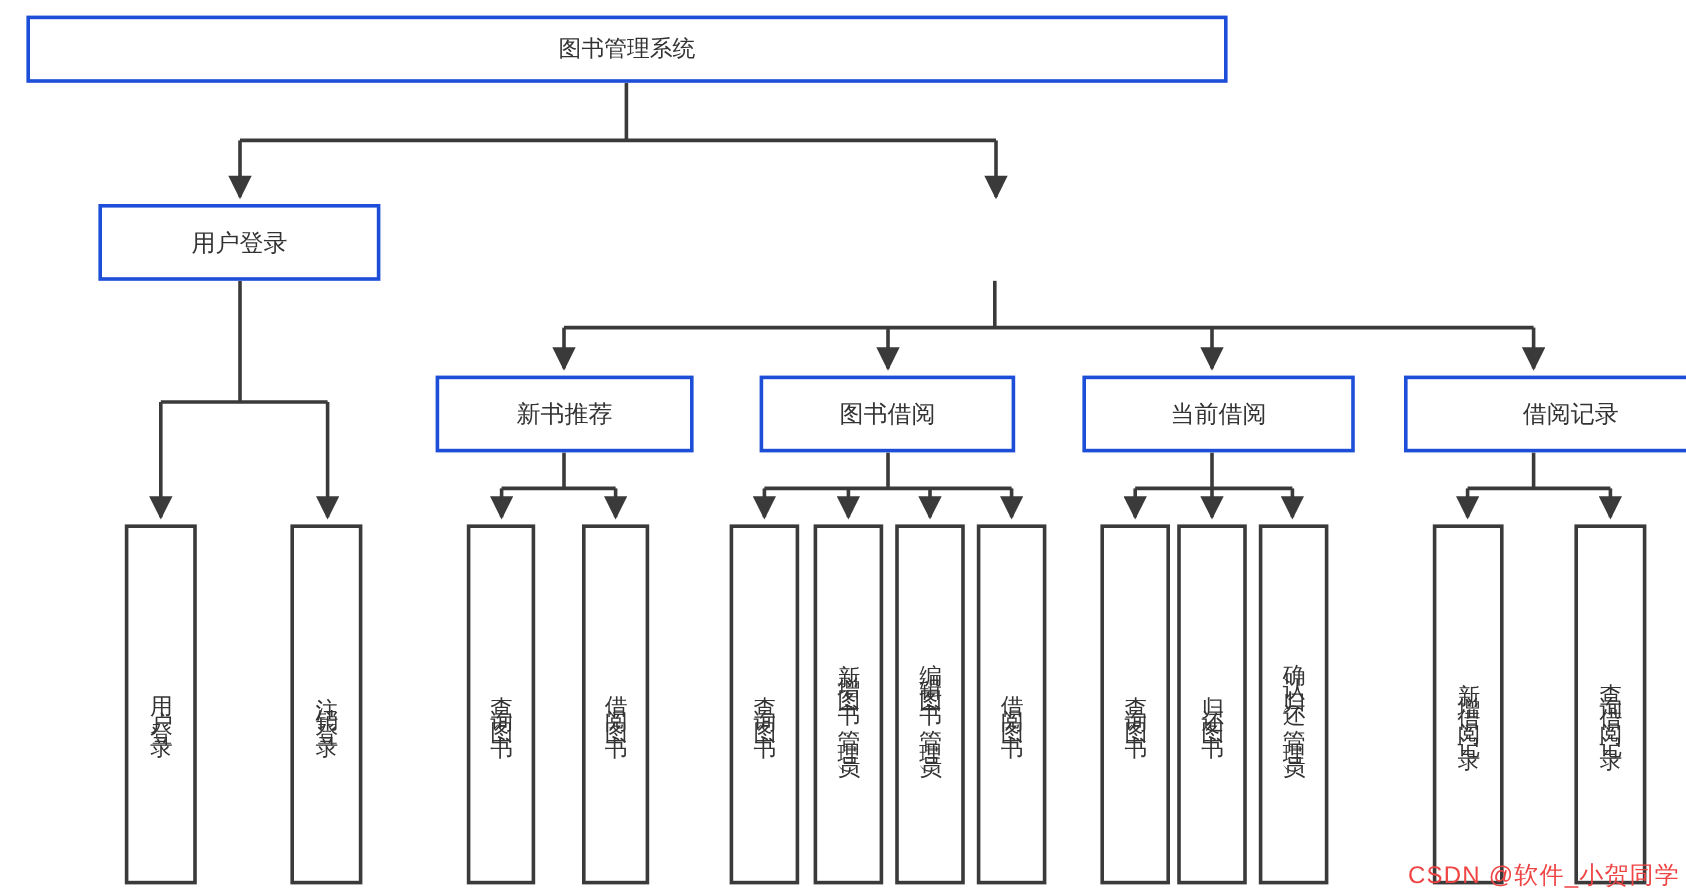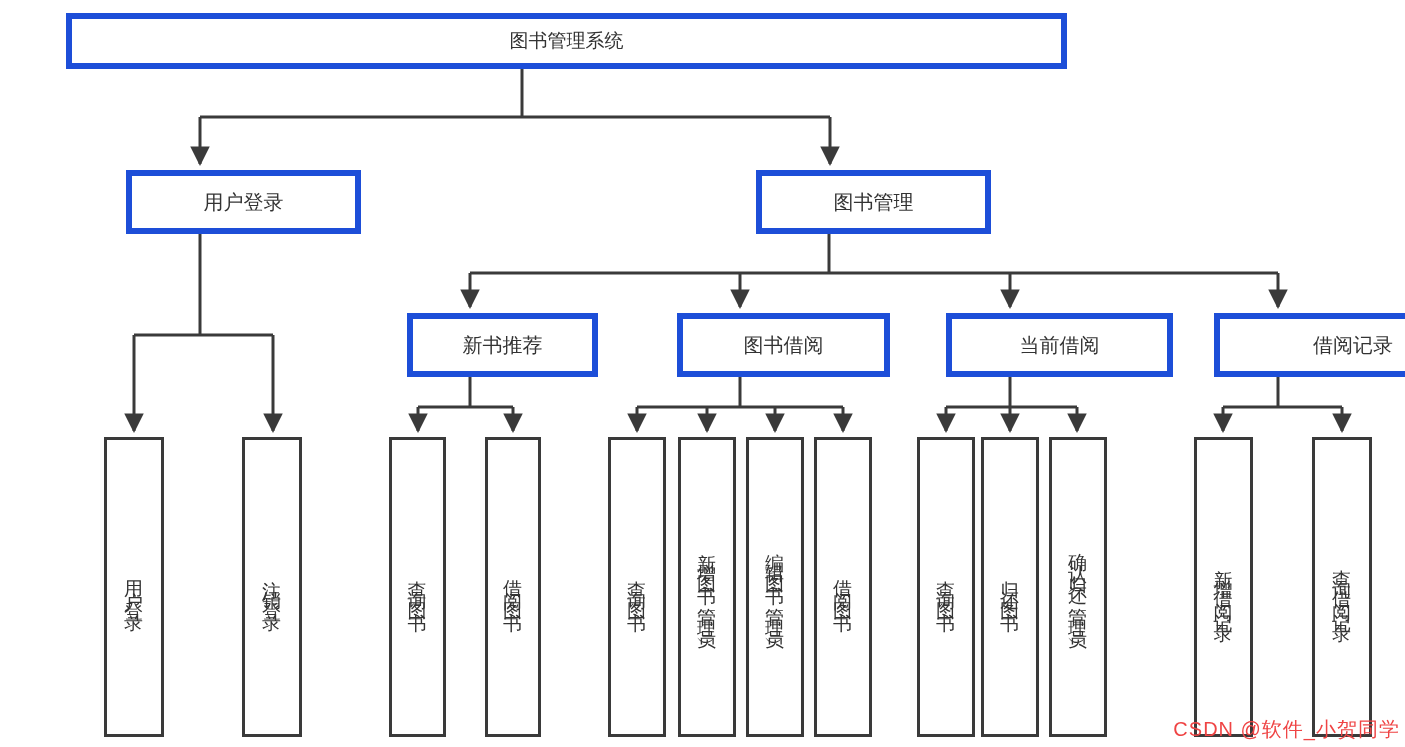--- a/index.html
+++ b/index.html
@@ -17,28 +17,27 @@
   }
   .wires {
     position: absolute;
     left: 0;
     top: 0;
     z-index: 1;
   }
   .node {
     position: absolute;
     box-sizing: border-box;
-    border: 6px solid #1d4ed8;
+    border: 3px solid #1d4ed8;
     background: #ffffff;
     display: flex;
     align-items: center;
     justify-content: center;
     color: #333333;
     z-index: 2;
-    margin-left: 44px;
   }
   .node.root-node {
     font-size: 19px;
   }
   .node.h-node {
     font-size: 20px;
   }
   .leaf {
     position: absolute;
     box-sizing: border-box;
@@ -121,23 +120,22 @@
 
     <path d="M1278 377 V407" stroke="#3a3a3a" stroke-width="3" fill="none"></path>
     <path d="M1223 407 H1342" stroke="#3a3a3a" stroke-width="3" fill="none"></path>
     <path d="M1223 407 V431" stroke="#3a3a3a" stroke-width="3" fill="none" marker-end="url(#arw)"></path>
     <path d="M1342 407 V431" stroke="#3a3a3a" stroke-width="3" fill="none" marker-end="url(#arw)"></path>
   </svg>
 
   <div class="node root-node" style="left:22px; top:13px; width:1001px; height:56px;">图书管理系统</div>
 
   <div class="node h-node" style="left:82px; top:170px; width:235px; height:64px;">用户登录</div>
-  <div class="node h-node" style="left:712px; top:170px; width:235px; height:64px;">图书管理</div>
 
-  <div class="node h-node" style="left:363px; top:313px; width:191px; height:64px;">新书推荐</div>
+  <div class="node h-node" style="left:363px; top:313px; width:215px; height:64px;">新书推荐</div>
   <div class="node h-node" style="left:633px; top:313px; width:213px; height:64px;">图书借阅</div>
   <div class="node h-node" style="left:902px; top:313px; width:227px; height:64px;">当前借阅</div>
   <div class="node h-node" style="left:1170px; top:313px; width:246px; height:64px;padding-left:32px;">借阅记录</div>
 
   <div class="leaf" style="left:104px; width:60px;">
     <span>用户登录</span>
   </div>
   <div class="leaf" style="left:242px; width:60px;">
     <span>注销登录</span>
   </div>

